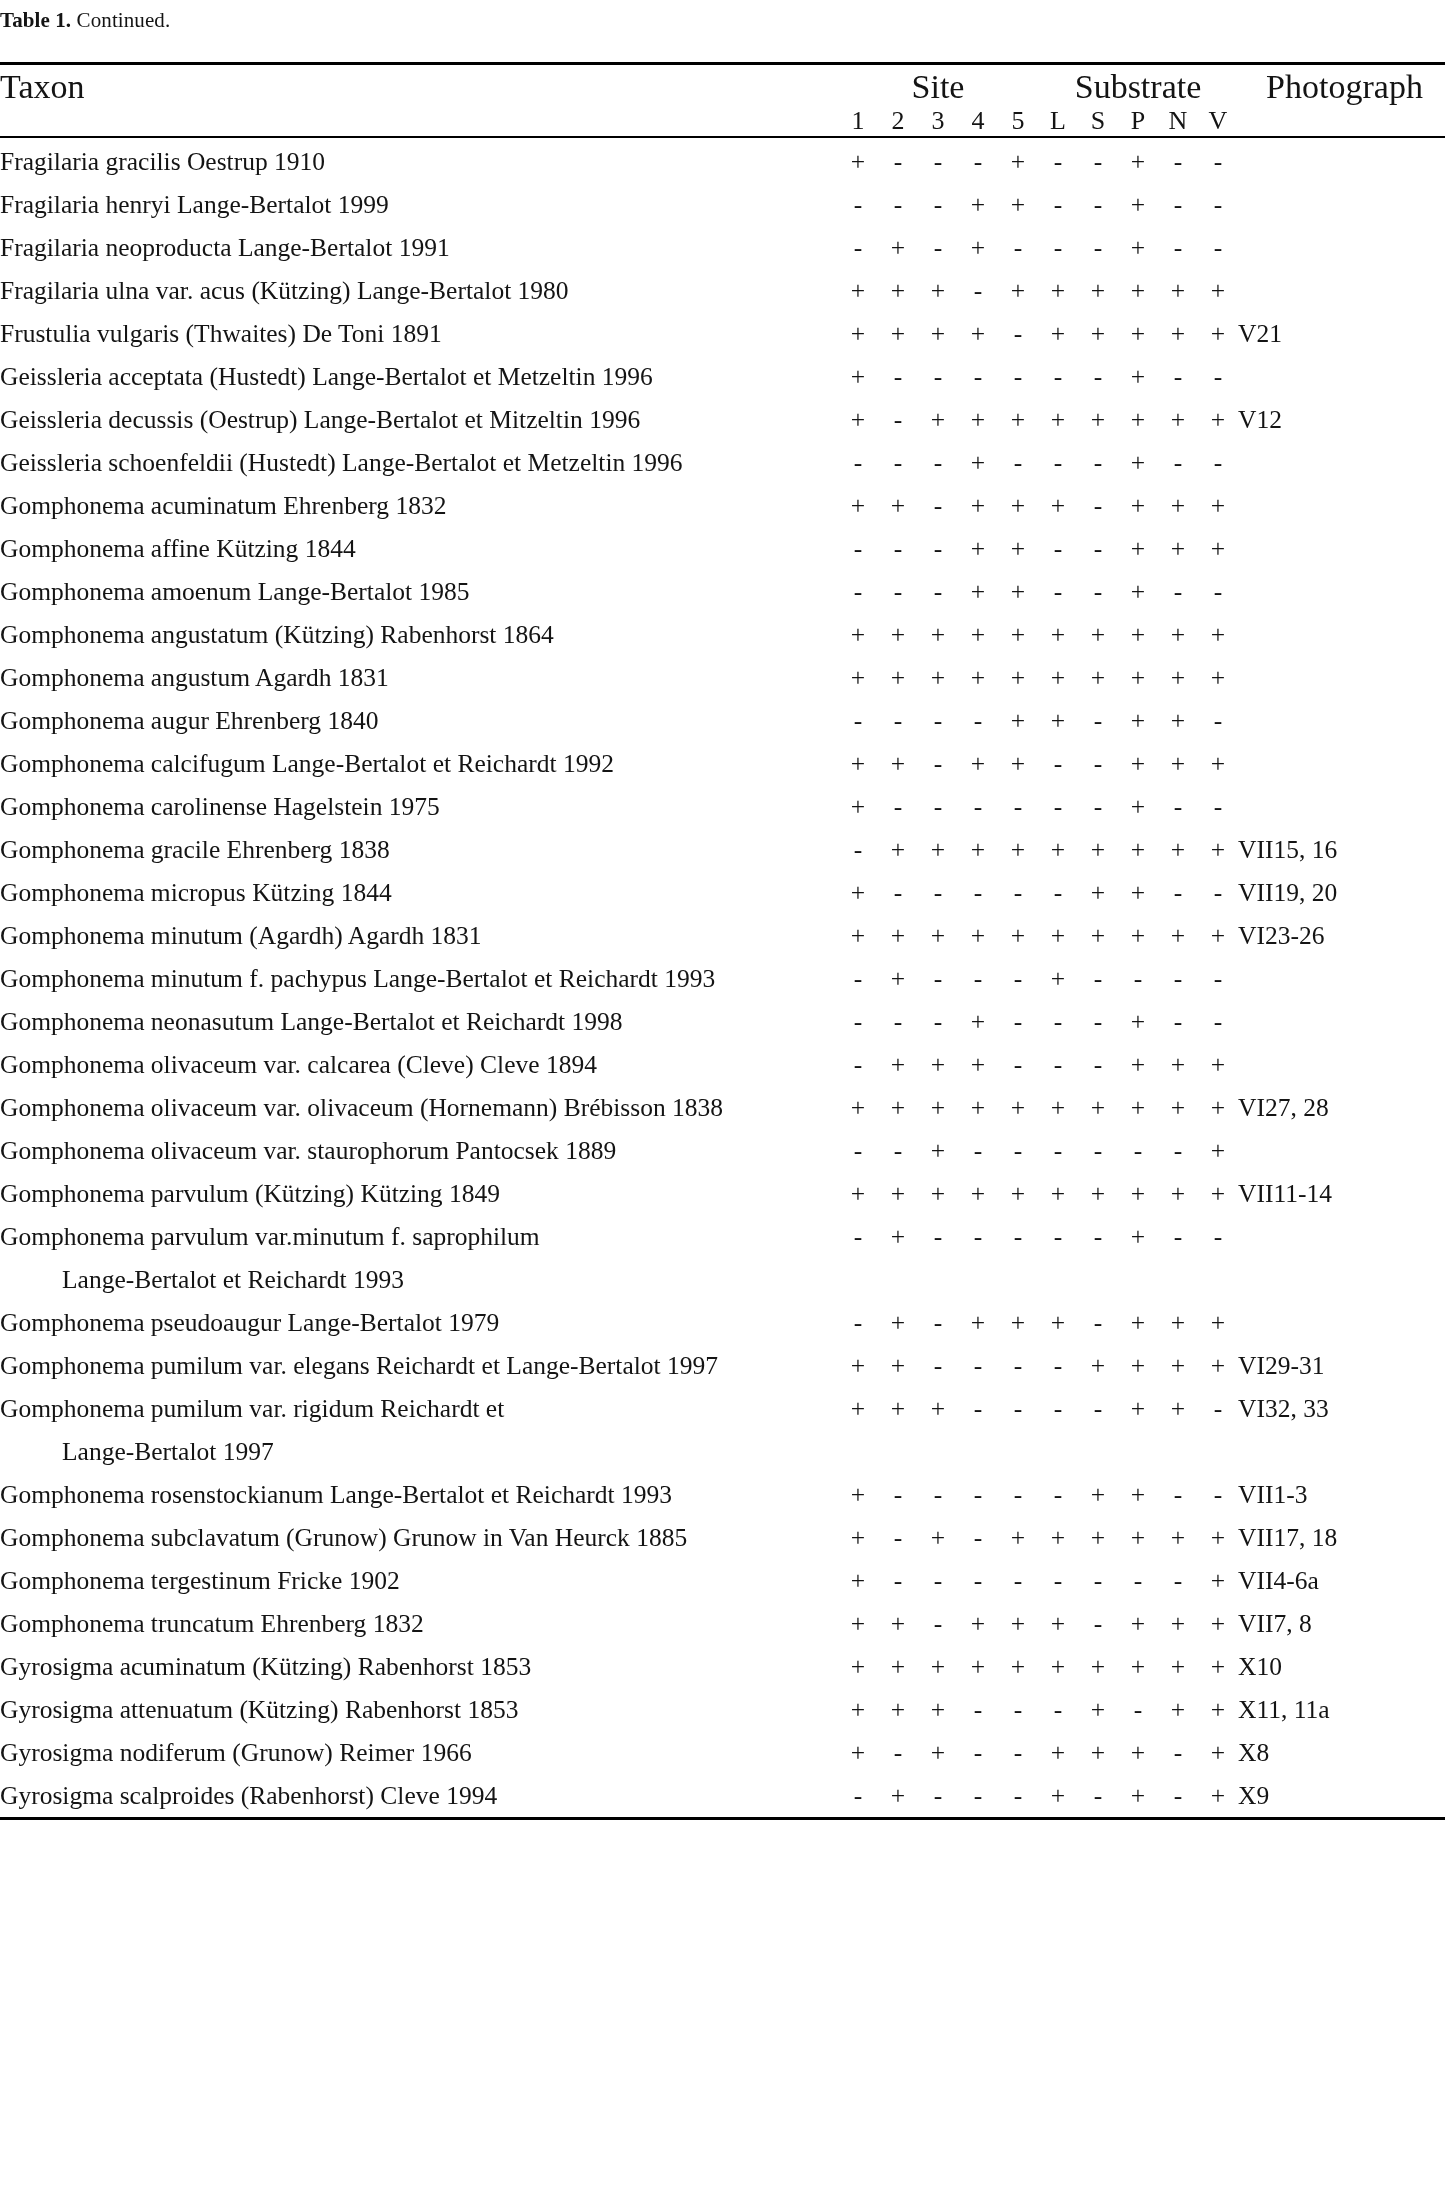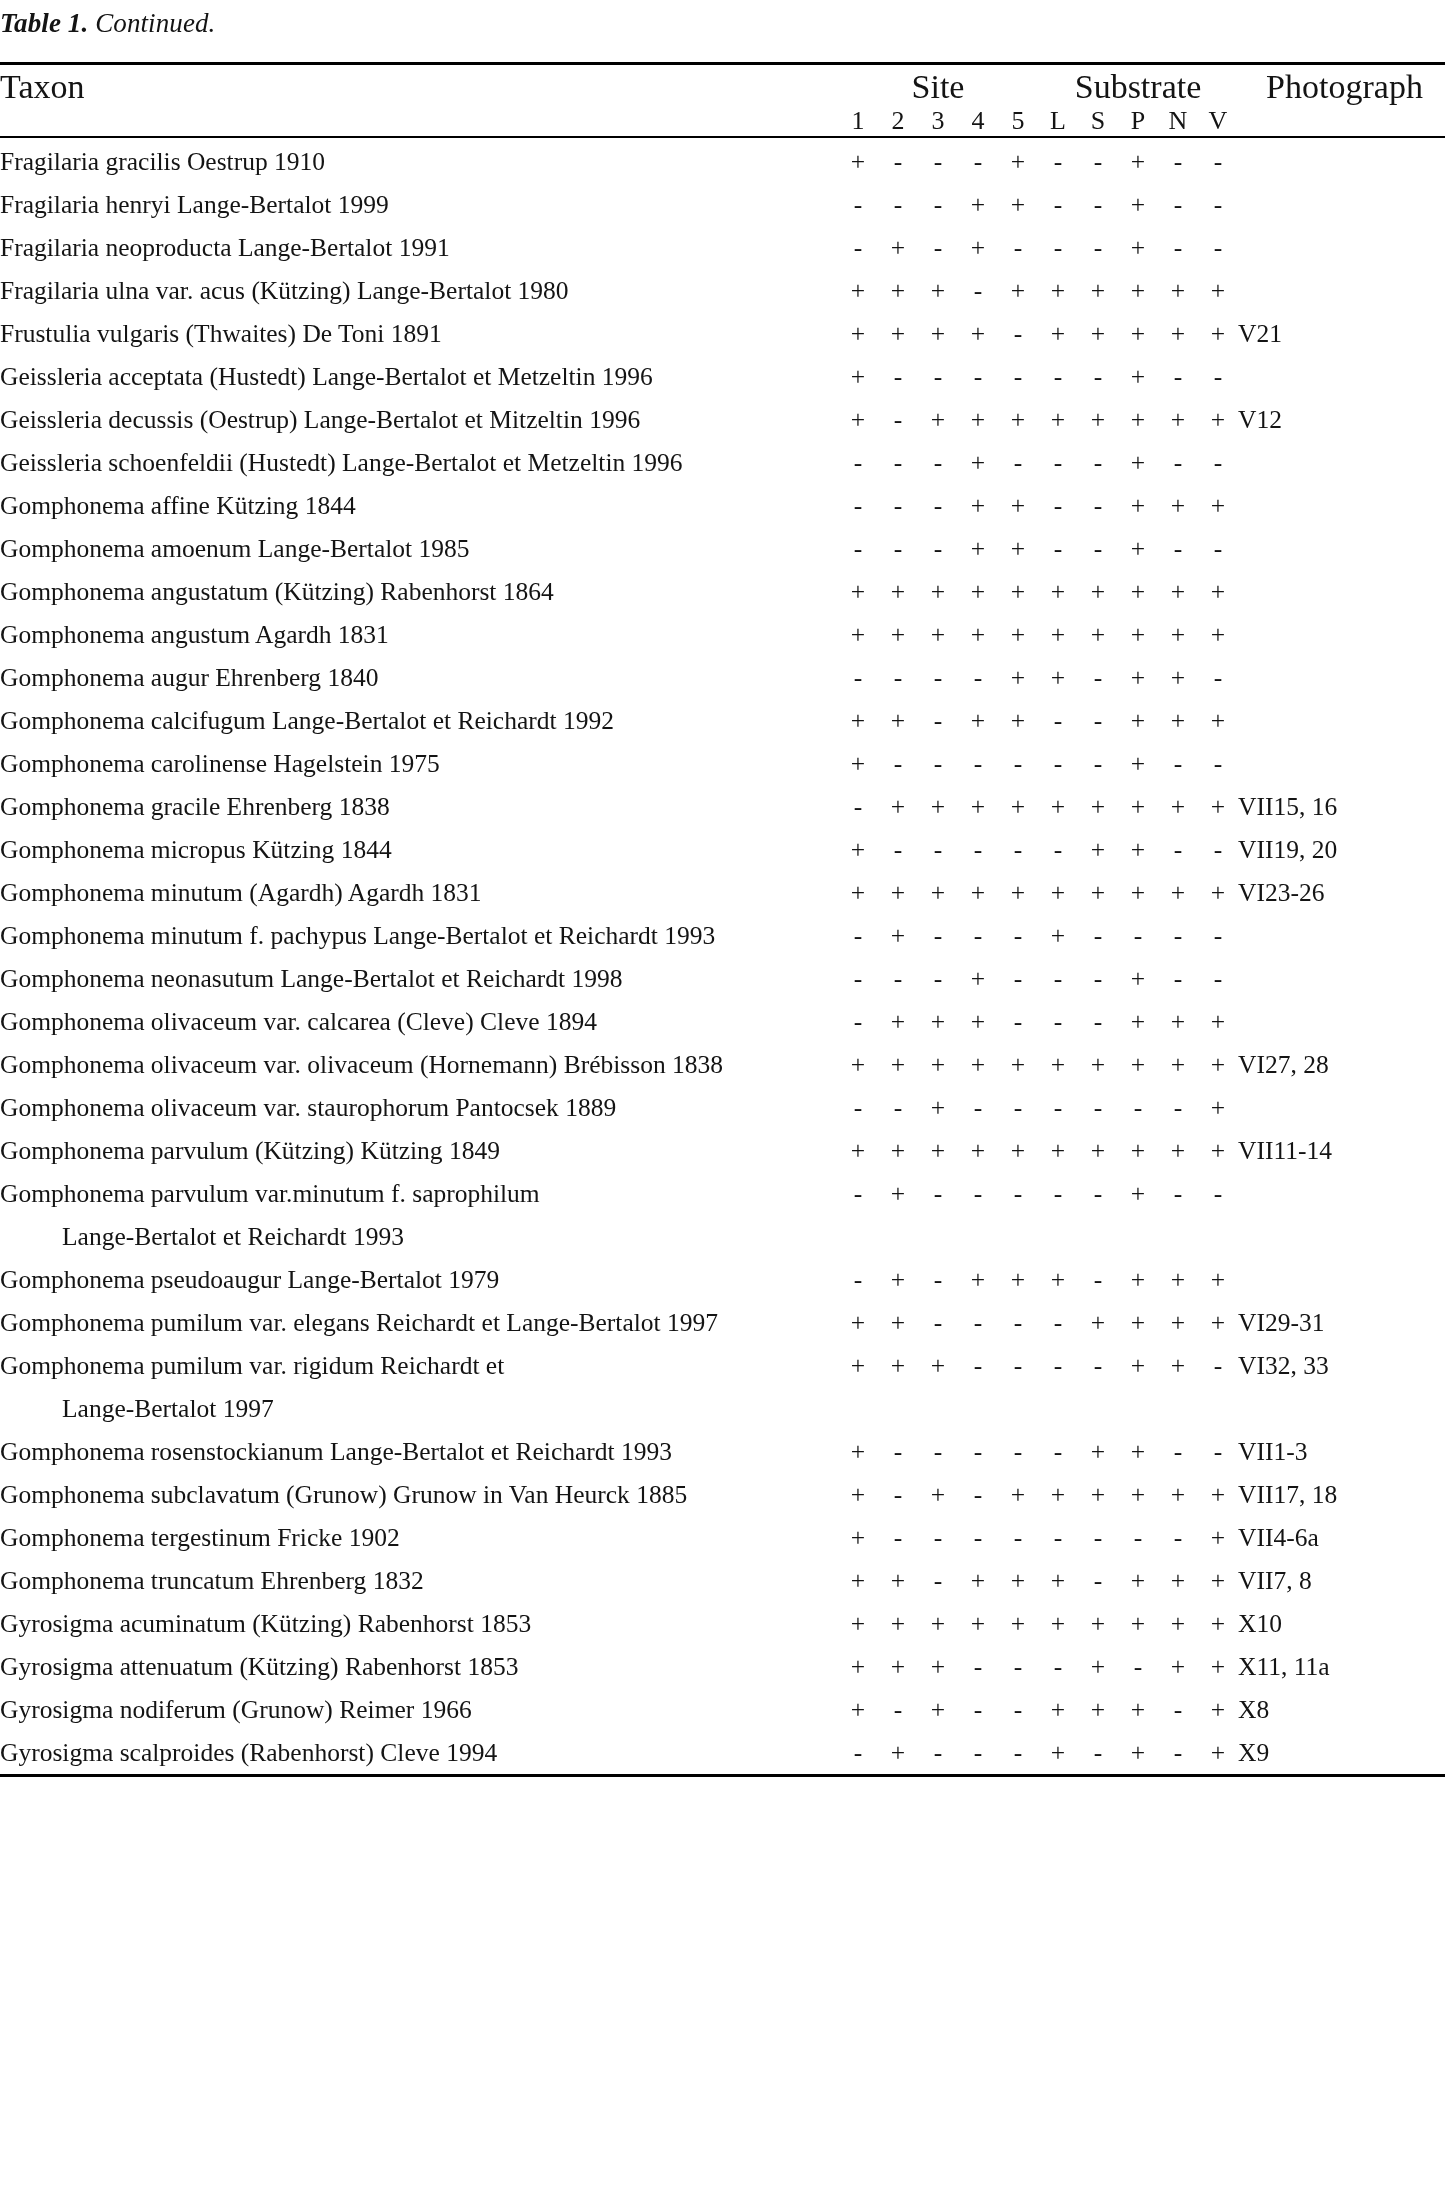--- a/index.html
+++ b/index.html
@@ -20,24 +20,23 @@
     height: 2189px;
     box-sizing: border-box;
     padding: 0 0 0 0;
   }
 
   
   .caption {
     position: absolute;
     left: 0px;
     top: 8px;
-    font-size: 27px;
+    font-size: 21px;
     letter-spacing: 0.1px;
     white-space: nowrap;
-    font-style: italic;
   }
   .caption .lbl { font-weight: bold; }
   .caption .txt { font-weight: normal; }
 
   
   table.tbl {
     position: absolute;
     left: 0px;
     top: 62px;
     width: 1445px;
@@ -270,20 +269,34 @@
           <td class="mark">+</td>
           <td class="mark">-</td>
           <td class="mark">-</td>
           <td class="mark">-</td>
           <td class="mark">+</td>
           <td class="mark">-</td>
           <td class="mark">-</td>
           <td class="photo"></td>
         </tr>
         <tr class="row">
+          <td class="taxon"><span class="it">Gomphonema acuminatum</span> <span class="rm">Ehrenberg 1832</span></td>
+          <td class="mark">+</td>
+          <td class="mark">+</td>
+          <td class="mark">-</td>
+          <td class="mark">+</td>
+          <td class="mark">+</td>
+          <td class="mark">+</td>
+          <td class="mark">-</td>
+          <td class="mark">+</td>
+          <td class="mark">+</td>
+          <td class="mark">+</td>
+          <td class="photo"></td>
+        </tr>
+        <tr class="row">
           <td class="taxon"><span class="it">Gomphonema affine</span> <span class="rm">Kützing 1844</span></td>
           <td class="mark">-</td>
           <td class="mark">-</td>
           <td class="mark">-</td>
           <td class="mark">+</td>
           <td class="mark">+</td>
           <td class="mark">-</td>
           <td class="mark">-</td>
           <td class="mark">+</td>
           <td class="mark">+</td>

